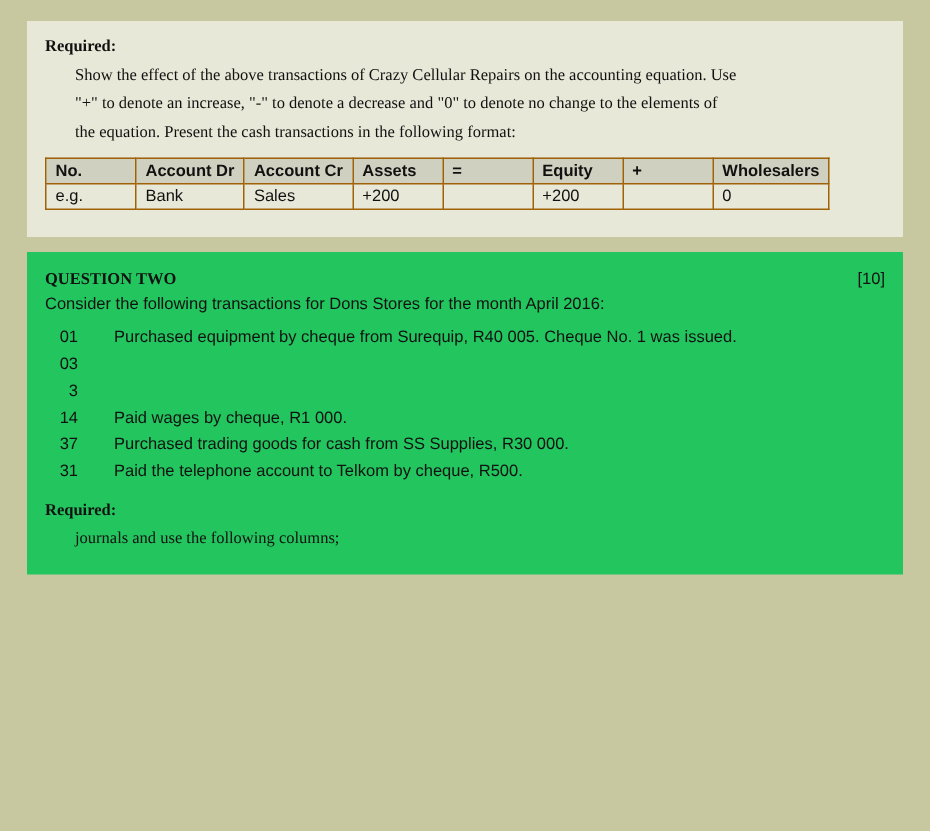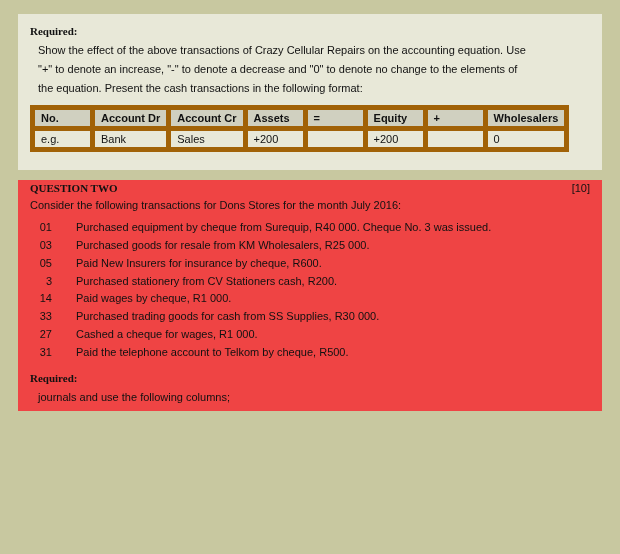--- a/index.html
+++ b/index.html
@@ -11,47 +11,47 @@
       width: 620px;
       min-height: 554px;
       padding: 14px 18px;
     }
     .section {
       background: #e8e8d8;
       padding: 10px 12px;
       margin-bottom: 10px;
     }
     .bold { font-weight: bold; font-family: Liberation Serif, serif; }
-    .indent { margin-left: 8px; }
+    .indent { margin-left: 20px; font-family: Liberation Serif, serif; }
     p { margin-bottom: 3px; line-height: 1.45; }
 
     
     table {
       border-collapse: collapse;
       margin: 8px 0;
       font-size: 11px;
     }
     table td, table th {
-      border: 5px solid #a16207;
+      border: 1px solid #a16207;
       padding: 2px 6px;
       white-space: nowrap;
     }
     table th {
       background: #d0d0c0;
       font-weight: bold;
       text-align: left;
     }
     .eq-table th, .eq-table td {
       min-width: 60px;
     }
 
     
     .q2-section {
-      background: #ef4444;
-      padding: 2px 12px;
+      background: #22c55e;
+      padding: 12px 12px;
     }
     .q2-header {
       display: flex;
       justify-content: space-between;
       margin-bottom: 4px;
     }
     .transactions-list {
       list-style: none;
       margin: 6px 0 10px 0;
     }
@@ -124,50 +124,40 @@
       </tr>
     </tbody>
   </table>
 </div>
 
 <div class="q2-section">
   <div class="q2-header">
     <span class="bold">QUESTION TWO</span>
     <span>[10]</span>
   </div>
-  <p>Consider the following transactions for Dons Stores for the month July 2016:</p>
+  <p>Consider the following transactions for Dons Stores for the month April 2016:</p>
 
   <ul class="transactions-list">
     <li>
       <span class="trans-num">01</span>
-      <span>Purchased equipment by cheque from Surequip, R40 000. Cheque No. 3 was issued.</span>
+      <span>Purchased equipment by cheque from Surequip, R40 005. Cheque No. 1 was issued.</span>
     </li>
     <li>
       <span class="trans-num">03</span>
-      <span>Purchased goods for resale from KM Wholesalers, R25 000.</span>
-    </li>
-    <li>
-      <span class="trans-num">05</span>
-      <span>Paid New Insurers for insurance by cheque, R600.</span>
     </li>
     <li>
       <span class="trans-num">3</span>
-      <span>Purchased stationery from CV Stationers cash, R200.</span>
     </li>
     <li>
       <span class="trans-num">14</span>
       <span>Paid wages by cheque, R1 000.</span>
     </li>
     <li>
-      <span class="trans-num">33</span>
+      <span class="trans-num">37</span>
       <span>Purchased trading goods for cash from SS Supplies, R30 000.</span>
-    </li>
-    <li>
-      <span class="trans-num">27</span>
-      <span>Cashed a cheque for wages, R1 000.</span>
     </li>
     <li>
       <span class="trans-num">31</span>
       <span>Paid the telephone account to Telkom by cheque, R500.</span>
     </li>
   </ul>
 
   <div class="required-section">
     <p class="bold">Required:</p>
     <p class="indent">journals and use the following columns;</p>

